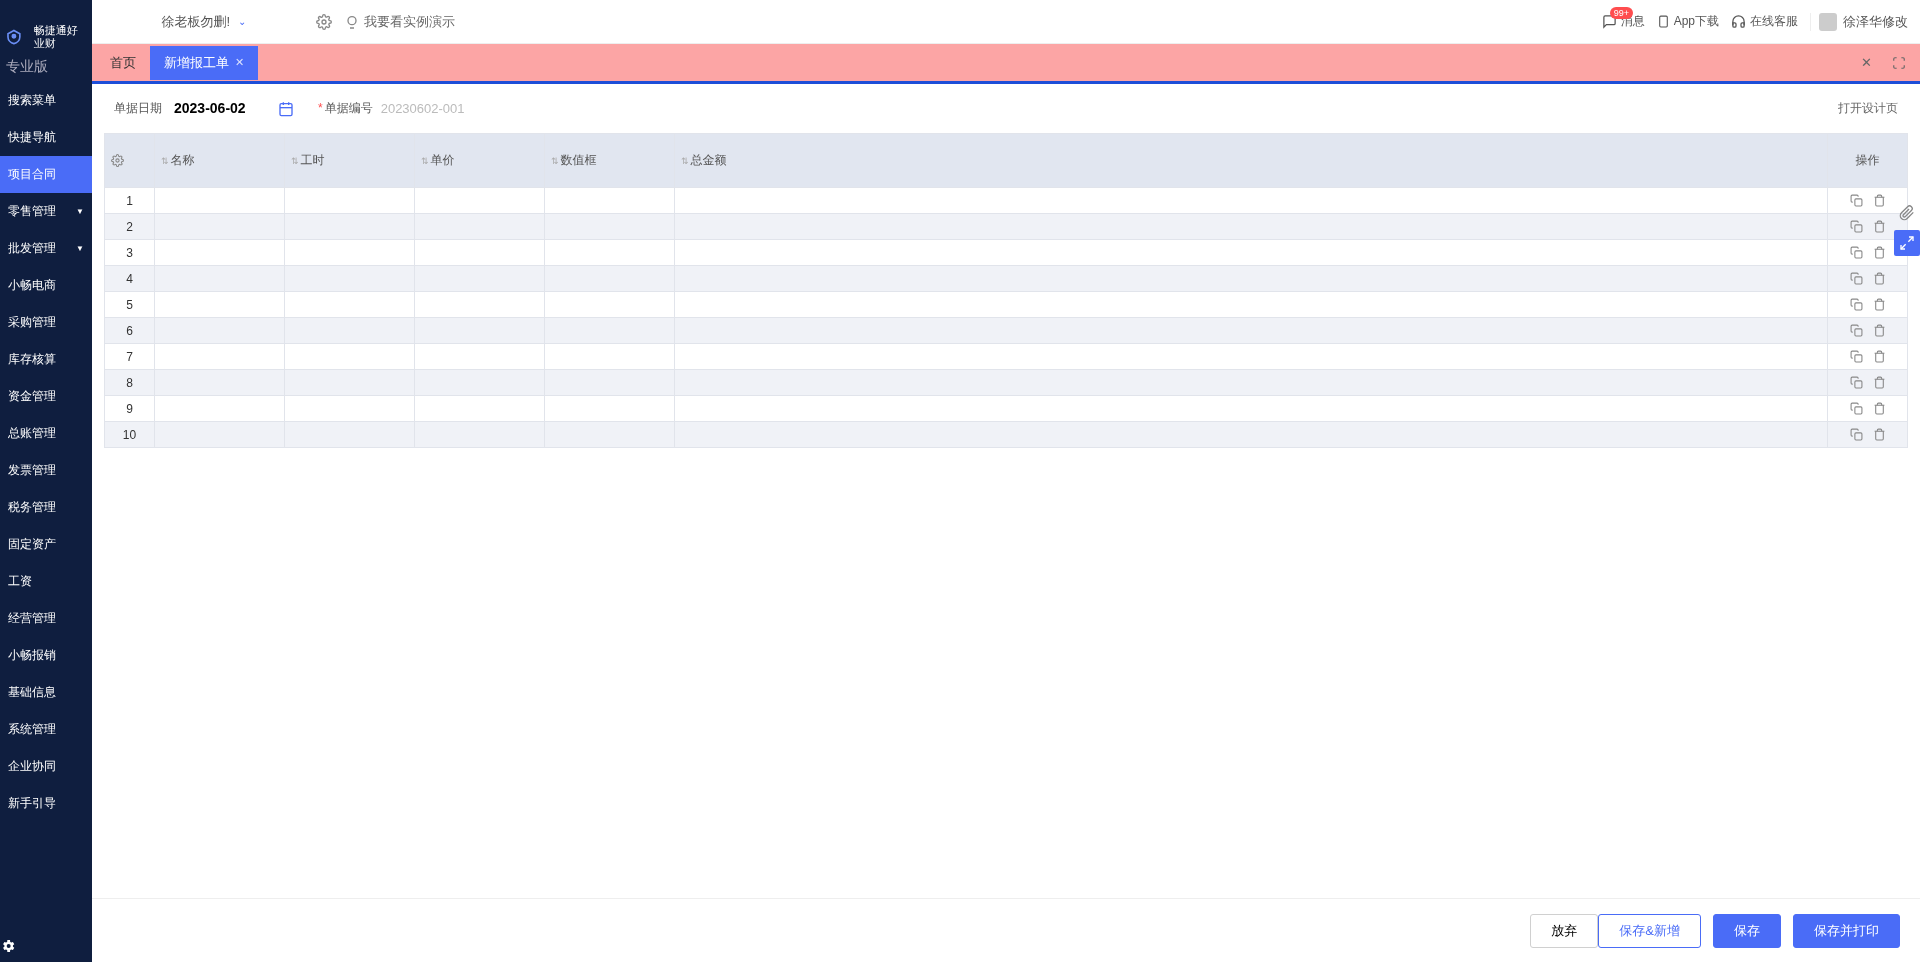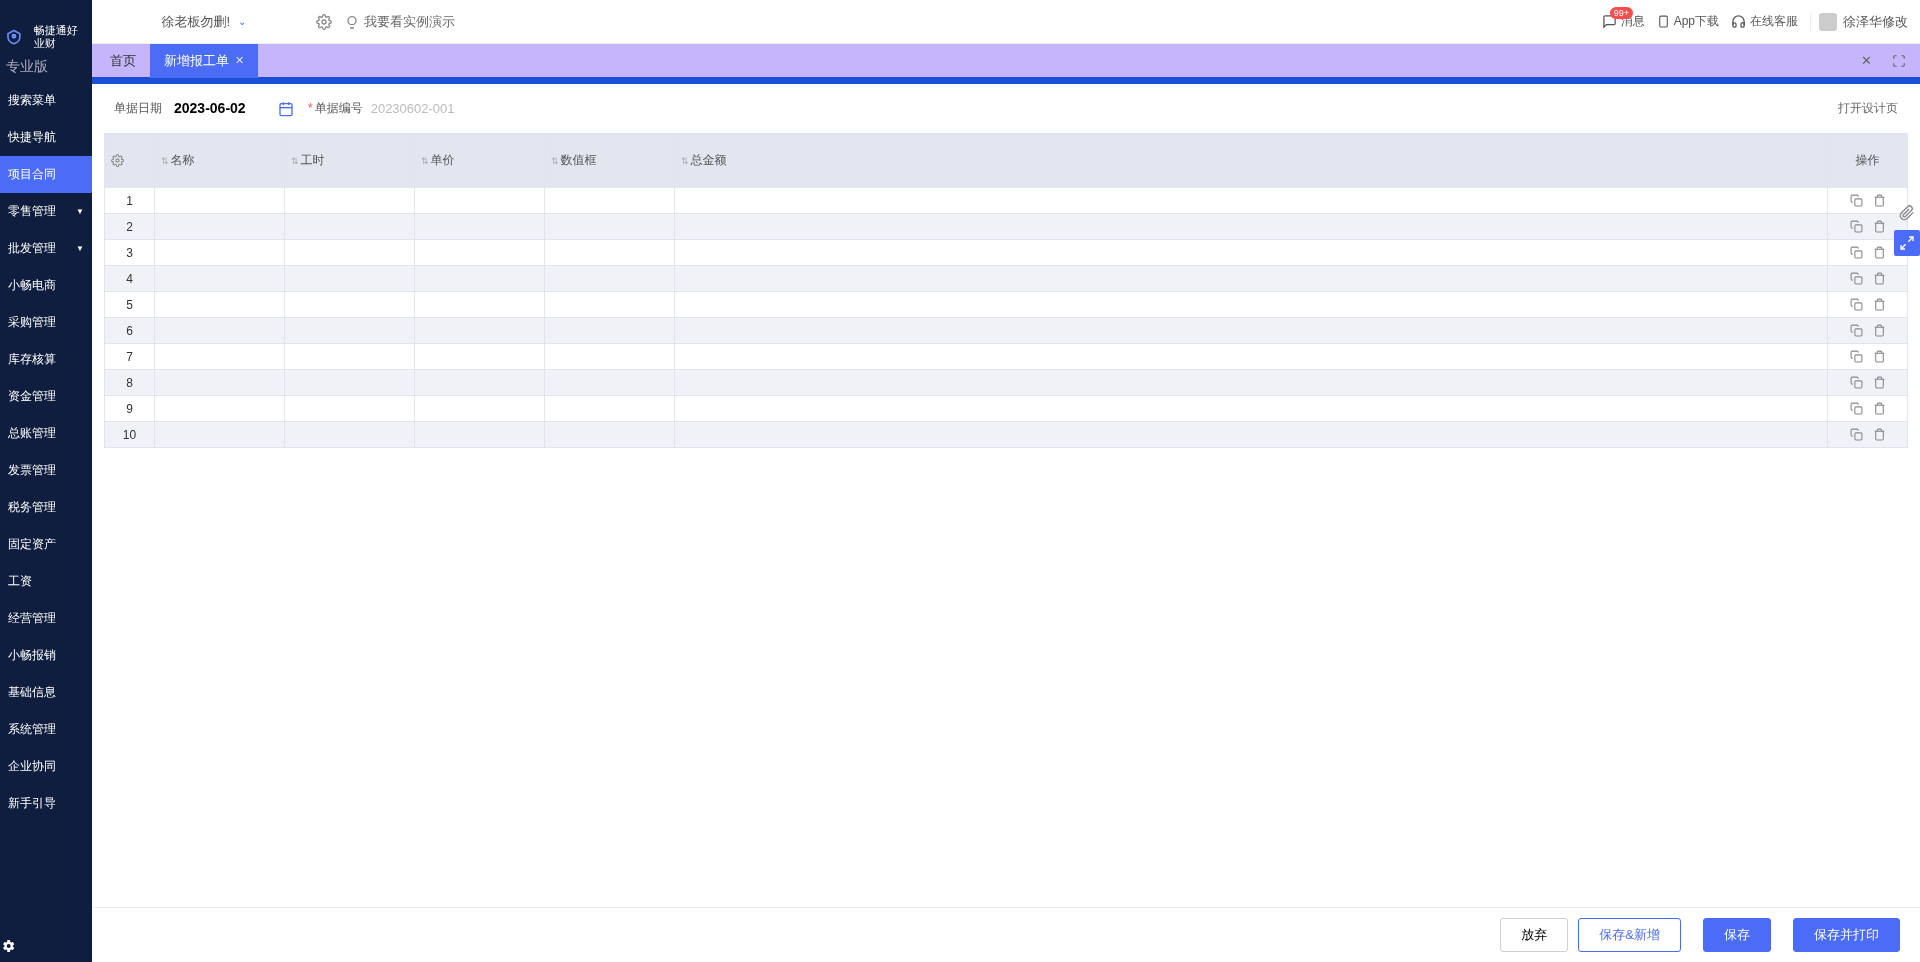--- a/index.html
+++ b/index.html
@@ -26,29 +26,29 @@
     .org-select { display: flex; align-items: center; gap: 8px; min-width: 200px; color: #555; cursor: pointer; justify-content: center; }
     .org-caret { color: #4a6cf7; font-size: 10px; }
     .demo-link { display: flex; align-items: center; gap: 4px; color: #666; cursor: pointer; }
     .topbar-spacer { flex: 1; }
     .topbar-action { display: flex; align-items: center; gap: 4px; color: #555; cursor: pointer; font-size: 12px; position: relative; }
     .badge { position: absolute; top: -6px; left: 8px; background: #ff4d4f; color: #fff; font-size: 9px; padding: 1px 4px; border-radius: 8px; }
     .user { display: flex; align-items: center; gap: 6px; color: #555; cursor: pointer; padding-left: 8px; border-left: 1px solid #eee; }
     .avatar { width: 18px; height: 18px; background: #ccc; border-radius: 3px; }
     
     
-    .tabs { height: 40px; display: flex; align-items: center; background: #c4b5fd; border-bottom: 7px solid #1d4ed8; padding: 0 4px; }
+    .tabs { height: 40px; display: flex; align-items: center; background: #fca5a5; border-bottom: 3px solid #1d4ed8; padding: 0 4px; }
     .tab { padding: 8px 14px; cursor: pointer; font-size: 13px; display: flex; align-items: center; gap: 6px; }
     .tab.active { background: #4a6cf7; color: #fff; }
     .tab-close { font-size: 11px; opacity: .8; }
     .tabs-spacer { flex: 1; }
     .tabs-icon { padding: 0 10px; cursor: pointer; color: #666; }
     
     
-    .form-header { padding: 14px 22px; display: flex; align-items: center; gap: 14px; }
+    .form-header { padding: 14px 22px; display: flex; align-items: center; gap: 24px; }
     .field { display: flex; align-items: center; gap: 8px; }
     .field-label { font-size: 12px; color: #555; }
     .field-required::before { content: "*"; color: #ff4d4f; margin-right: 2px; }
     .date-input { border: none; border-bottom: 1px solid transparent; font-size: 14px; font-weight: 600; padding: 2px 4px; width: 100px; }
     .cal-icon { color: #4a6cf7; cursor: pointer; }
     .doc-no { color: #bbb; font-size: 13px; }
     .form-header-spacer { flex: 1; }
     .design-link { font-size: 12px; color: #666; cursor: pointer; }
     
     
@@ -69,21 +69,21 @@
     .row-op { display: flex; justify-content: center; gap: 10px; color: #888; }
     .row-op span { cursor: pointer; }
     
     
     .side-icons { position: fixed; right: 0; top: 200px; display: flex; flex-direction: column; gap: 4px; }
     .side-icon { width: 26px; height: 26px; display: flex; align-items: center; justify-content: center; cursor: pointer; border-radius: 2px; }
     .side-icon.blue { background: #4a6cf7; color: #fff; }
     .side-icon.plain { color: #888; }
     
     
-    .footer { height: 55px; border-top: 1px solid #eee; display: flex; align-items: center; justify-content: flex-end; gap: 10px; padding: 0 20px; background: #fff; }
+    .footer { height: 64px; border-top: 1px solid #eee; display: flex; align-items: center; justify-content: flex-end; padding: 0 20px; background: #fff; }
     .btn { padding: 7px 20px; border-radius: 3px; font-size: 13px; cursor: pointer; border: 1px solid #d0d0d0; background: #fff; }
     .btn-outline-primary { border-color: #4a6cf7; color: #4a6cf7; }
     .btn-primary { background: #4a6cf7; color: #fff; border-color: #4a6cf7; margin-left: 12px; }
     
     svg { display: block; }
   </style>
 </head>
 <body>
 
 <div class="sidebar">

